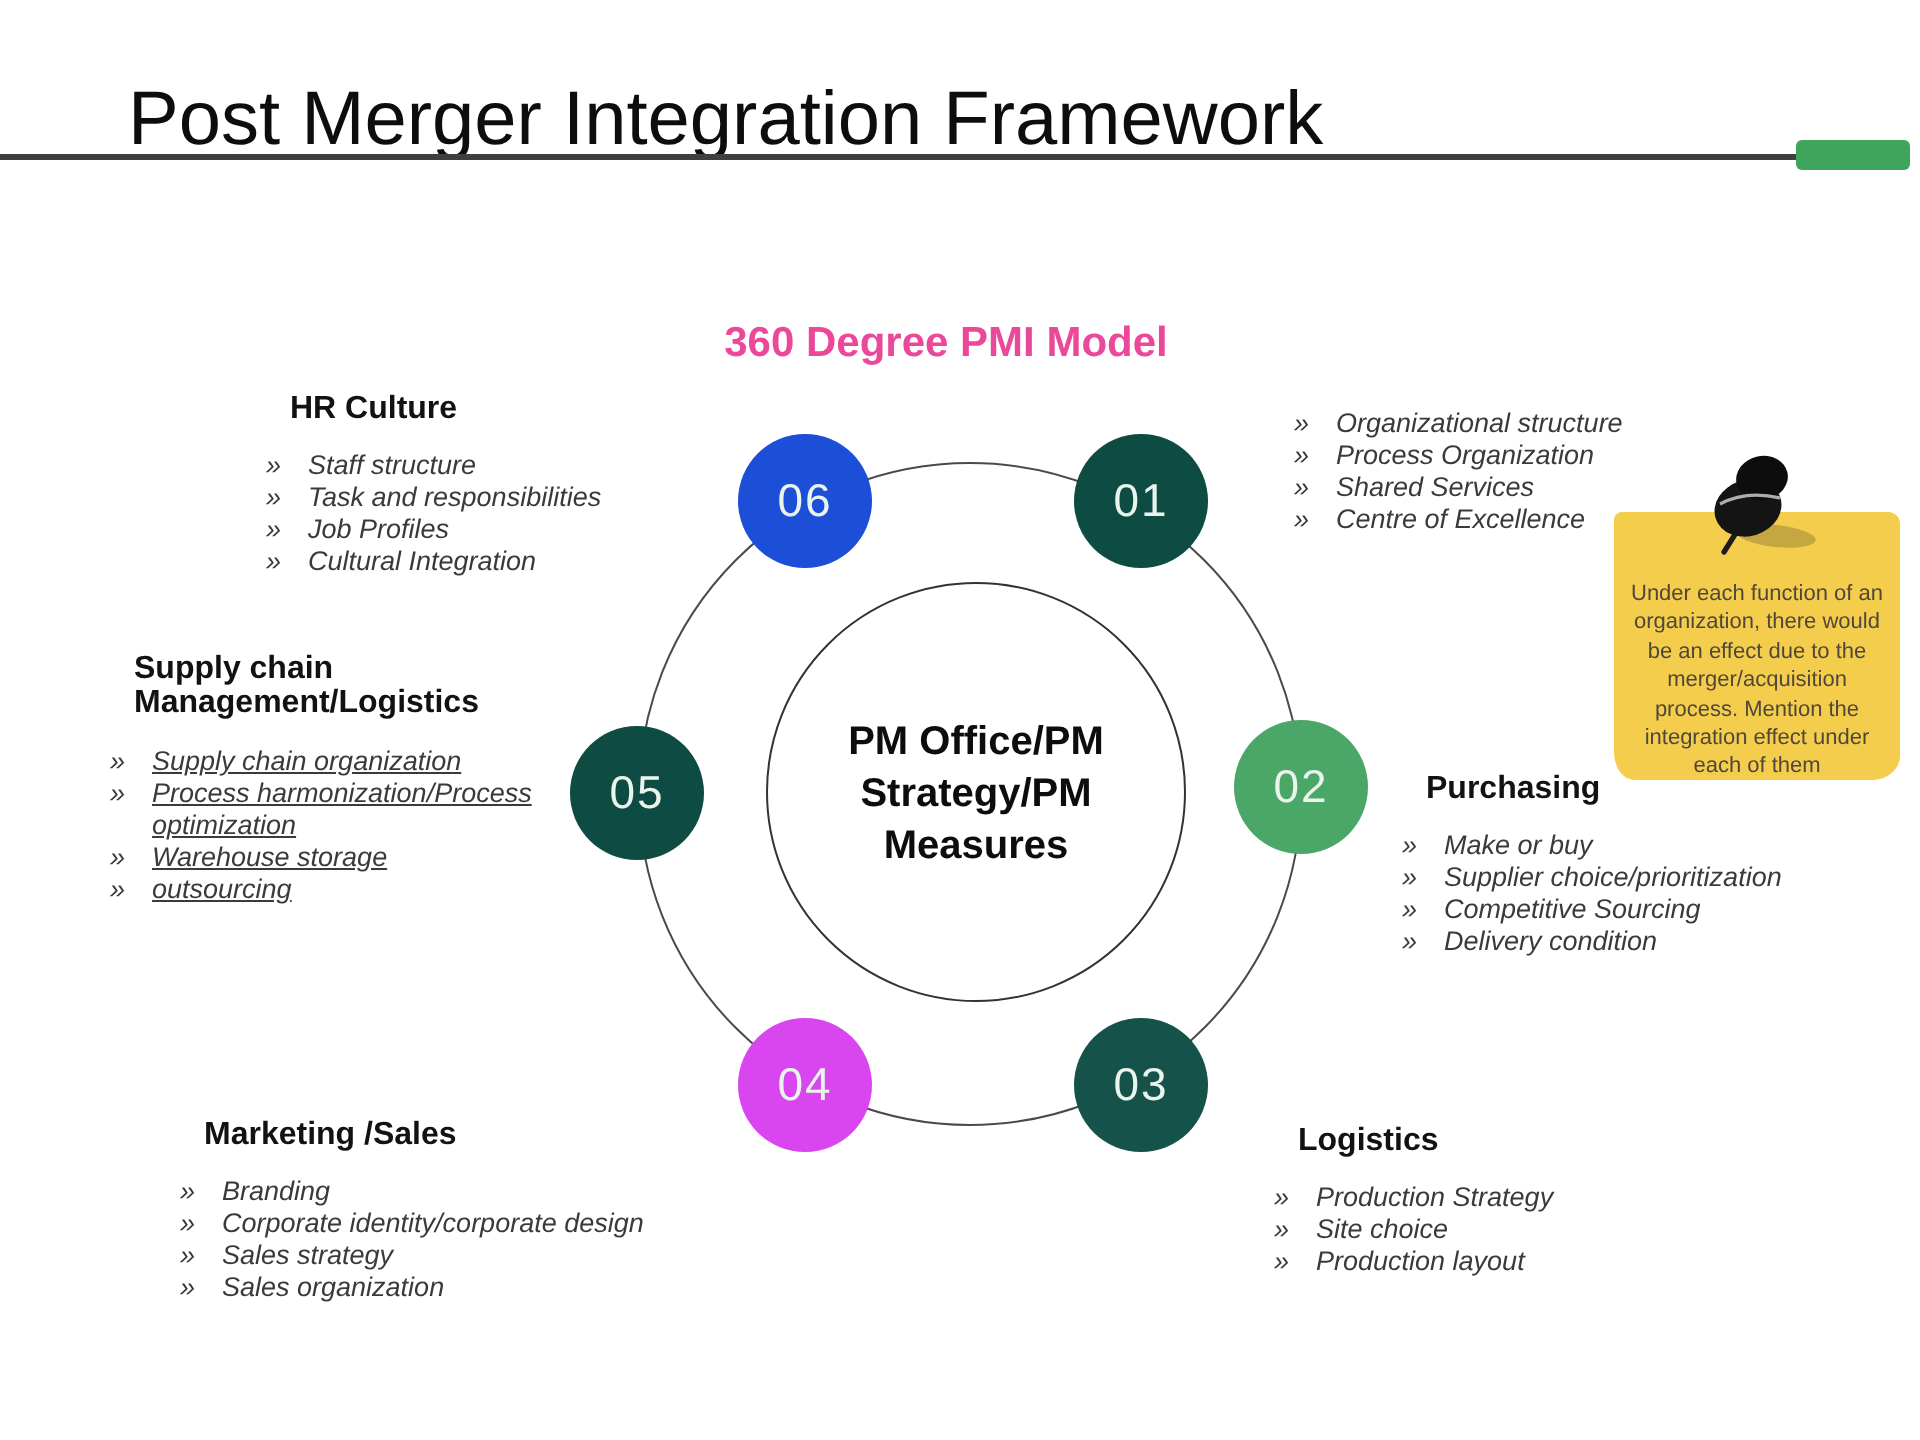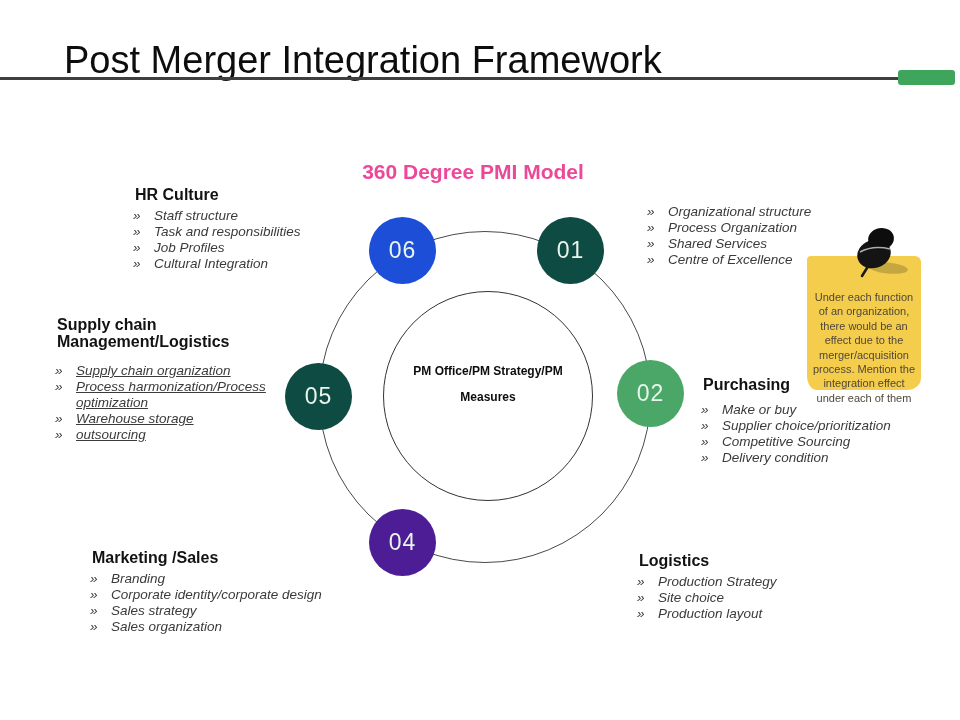--- a/index.html
+++ b/index.html
@@ -13,52 +13,52 @@
   .title-accent{position:absolute;left:898px;top:70px;width:57px;height:15px;border-radius:3px;}
 
   .subtitle{position:absolute;left:273px;top:143px;width:400px;text-align:center;
             font-size:21px;font-weight:700;color:#ec4899;}
 
   
   .ring{position:absolute;border-radius:50%;box-sizing:border-box;}
   .ring.outer{left:319px;top:231px;width:332px;height:332px;border:1px solid #4a4a4a;}
   .ring.inner{left:383px;top:291px;width:210px;height:210px;border:1px solid #333;background:#fff;}
   .center-label{position:absolute;left:398px;top:358px;width:180px;text-align:center;
-                font-size:12px;font-weight:700;line-height:26px;color:#0d0d0d;}
+                font-size:20px;font-weight:700;line-height:26px;color:#0d0d0d;}
 
   
   .node{position:absolute;width:67px;height:67px;border-radius:50%;
         display:flex;align-items:center;justify-content:center;
         font-size:23px;font-weight:500;color:#e9f4ec;letter-spacing:1px;}
   #node-01{left:537px;top:217px;}
   #node-02{left:617px;top:360px;}
   #node-03{left:537px;top:509px;}
   #node-04{left:369px;top:509px;}
   #node-05{left:285px;top:363px;}
   #node-06{left:369px;top:217px;}
 
   
   .block{position:absolute;}
-  .block h3{margin:2px;font-size:16px;font-weight:700;color:#121212;line-height:17px;}
+  .block h3{margin:12px;font-size:16px;font-weight:700;color:#121212;line-height:17px;}
   .block ul{list-style:none;margin:5px 0 0 0;padding:0;}
   .block li{display:flex;font-size:13.5px;font-style:italic;color:#3a3a3a;line-height:16px;margin:0;}
   .block li .bullet{flex:0 0 21px;}
   .block li .item-text{flex:0 1 auto;}
 
   #sec-hr{left:133px;top:184px;}            #sec-hr .item-text{width:230px;}
   #sec-org{left:647px;top:199px;}           #sec-org .item-text{width:225px;}
   #sec-supply{left:55px;top:314px;}         #sec-supply h3{width:215px;}
   #sec-supply ul{margin-top:13px;}          #sec-supply .item-text{width:208px;text-decoration:underline;}
   #sec-purchasing{left:701px;top:374px;}    #sec-purchasing ul{margin-top:9px;}
   #sec-purchasing .item-text{width:225px;}
   #sec-marketing{left:90px;top:547px;}      #sec-marketing .item-text{width:260px;}
   #sec-production{left:637px;top:550px;}    #sec-production .item-text{width:210px;}
 
   
-  .sticky{position:absolute;left:807px;top:256px;width:114px;height:134px;
+  .sticky{position:absolute;left:807px;top:256px;width:143px;height:134px;
           border-radius:4px 6px 14px 10px / 4px 6px 12px 14px;
           box-sizing:border-box;padding:34px 5px 6px 5px;}
   .sticky p{margin:0;font-size:11px;line-height:14.4px;text-align:center;
             color:#4f4739;font-weight:400;}
   .pushpin{position:absolute;left:840px;top:218px;width:80px;height:64px;}
 </style>
 </head>
 <body>
 
 <div class="stage">
@@ -68,21 +68,22 @@
   <div class="title-accent" style="background: rgb(63, 164, 92);"></div>
 
   <h2 class="subtitle">360 Degree PMI Model</h2>
 
   <div class="ring outer"></div>
   <div class="ring inner"></div>
   <div class="center-label">PM Office/PM Strategy/PM Measures</div>
 
   <div class="node" id="node-01" style="background: rgb(14, 75, 67); color: rgb(233, 244, 236);">01</div>
   <div class="node" id="node-02" style="background: rgb(74, 167, 104); color: rgb(233, 244, 236);">02</div>
-  <div class="node" id="node-04" style="background: #4c1d95; color: rgb(233, 244, 236);">04</div>
+  <div class="node" id="node-03" style="background: rgb(20, 82, 74); color: rgb(233, 244, 236);">03</div>
+  <div class="node" id="node-04" style="background: #d946ef; color: rgb(233, 244, 236);">04</div>
   <div class="node" id="node-05" style="background: rgb(14, 75, 67); color: rgb(233, 244, 236);">05</div>
   <div class="node" id="node-06" style="background: #1d4ed8; color: rgb(233, 244, 236);">06</div>
 
   <section class="block" id="sec-hr">
     <h3>HR Culture</h3>
     <ul>
       <li>
           <span class="bullet">»</span>
           <span class="item-text">Staff structure</span>
         </li>

